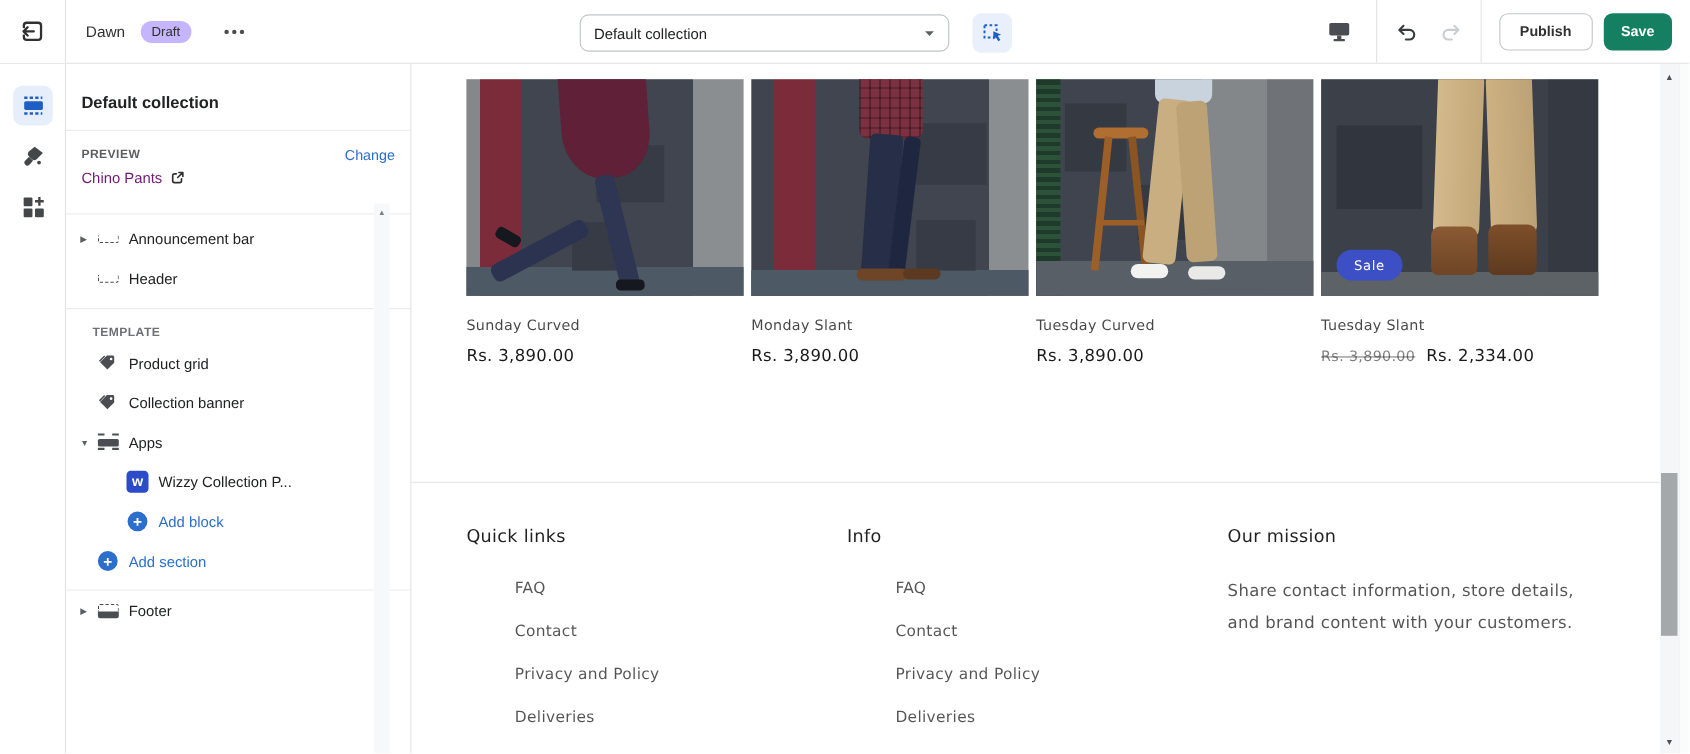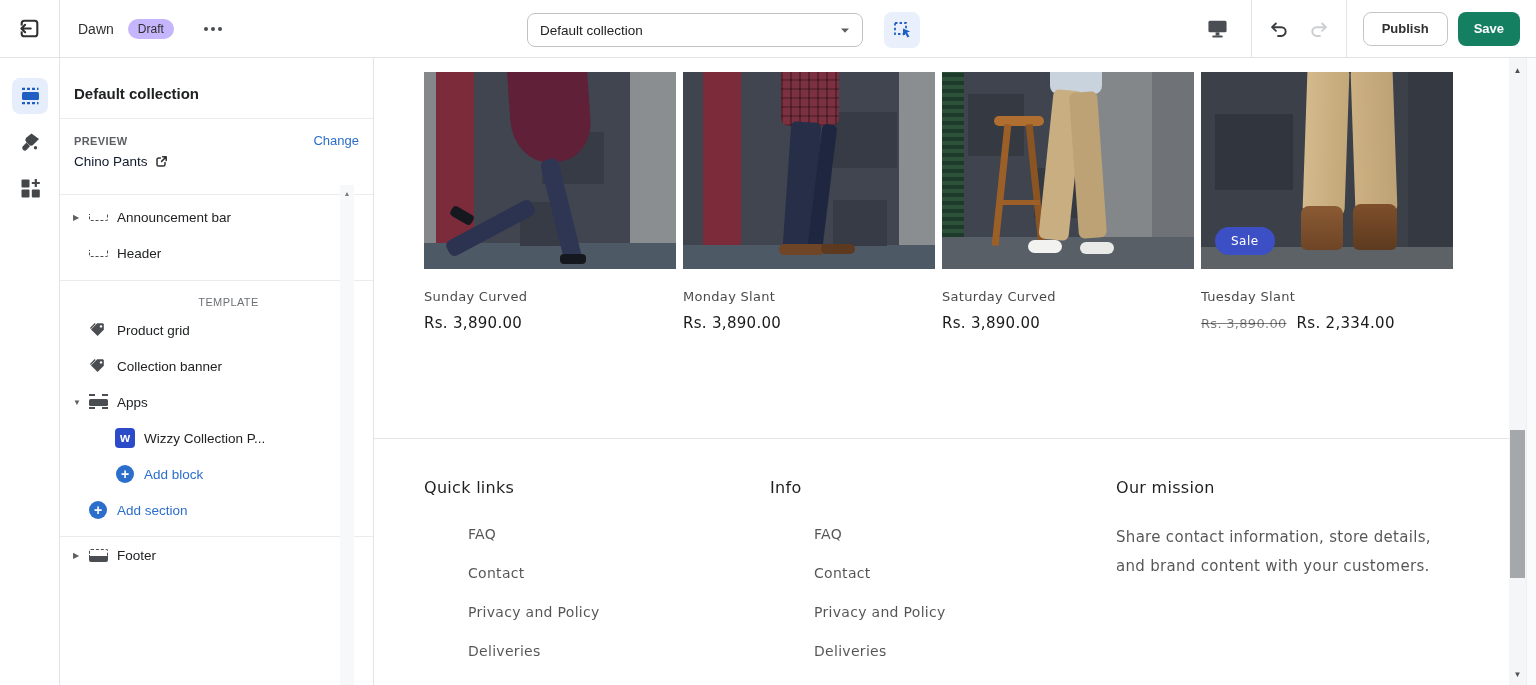--- a/index.html
+++ b/index.html
@@ -52,31 +52,31 @@
 
   
   .panel { width:314px; border-right:1px solid #e3e3e5; position:relative; background:#fff; }
   .panel-title { font-size:15px; font-weight:700; color:#202223; padding:27px 0 0 14px; }
   .p-divider { border:none; border-top:1px solid #ebebec; margin:0; }
   .d1 { margin-top:16px; } .d2 { margin-top:13px; } .d3 { margin-top:9px; } .d4 { margin-top:8px; }
   .preview-row { display:flex; justify-content:space-between; align-items:center; padding:14px 14px 0 14px; }
   .preview-label { font-size:11px; font-weight:600; letter-spacing:.4px; color:#5c5f62; }
   .change-link { font-size:13px; color:#2c6ecb; text-decoration:none; cursor:pointer; }
   .preview-page { display:flex; align-items:center; gap:7px; padding:6px 14px 12px 14px;
-    font-size:13.5px; color:#0f172a; }
+    font-size:13.5px; color:#701a75; }
 
   .tree { padding-top:4px; }
   .trow { height:36px; display:flex; align-items:center; padding-left:13px; cursor:pointer; }
   .disclosure { width:15px; font-size:8px; color:#5c5f62; flex:0 0 15px; }
   .row-icon { width:20px; margin-right:9px; display:flex; align-items:center; justify-content:center; flex:0 0 20px; }
   .tlabel { font-size:13.5px; color:#202223; font-weight:500; white-space:nowrap; }
   .trow.indent { padding-left:55px; }
   .blue .tlabel { color:#2c6ecb; }
-  .group-label { font-size:11px; font-weight:400; letter-spacing:.4px; color:#6d7175;
-    margin:15px 0 4px 24px;text-align:center; }
+  .group-label { font-size:11px; font-weight:700; letter-spacing:.4px; color:#6d7175;
+    margin:15px 0 4px 24px; }
 
   
   .hdr-ic { width:19px; }
   .hdr-ic .solid { height:6px; background:#4a4e52; border-radius:2px 2px 0 0; }
   .hdr-ic .dash  { height:7px; border:1.6px dashed #4a4e52; border-top:none; border-radius:0 0 2px 2px; }
   .ftr-ic { width:19px; }
   .ftr-ic .dash  { height:7px; border:1.6px dashed #4a4e52; border-bottom:none; border-radius:2px 2px 0 0; }
   .ftr-ic .solid { height:6px; background:#4a4e52; border-radius:0 0 2px 2px; }
   .sec-ic { width:19px; }
   .sec-ic .dash { height:3px; border-top:2px dashed #4a4e52; }
@@ -457,21 +457,21 @@
             <div class="stool-seat"></div>
             <div class="stool-lega"></div>
             <div class="stool-legb"></div>
             <div class="stool-rung"></div>
             <div class="model-shirt3"></div>
             <div class="model-leg3a"></div>
             <div class="model-leg3b"></div>
             <div class="sneaker-a"></div>
             <div class="sneaker-b"></div>
           </div>
-          <div class="card-title">Saturday Curved</div>
+          <div class="card-title">Tuesday Curved</div>
           <div class="card-price">Rs. 3,890.00</div>
         </div>
 
         <div class="card">
           <div class="card-img ph4">
             <div class="model-leg4a"></div>
             <div class="model-leg4b"></div>
             <div class="boot-a"></div>
             <div class="boot-b"></div>
             <div class="sale-badge">Sale</div>

